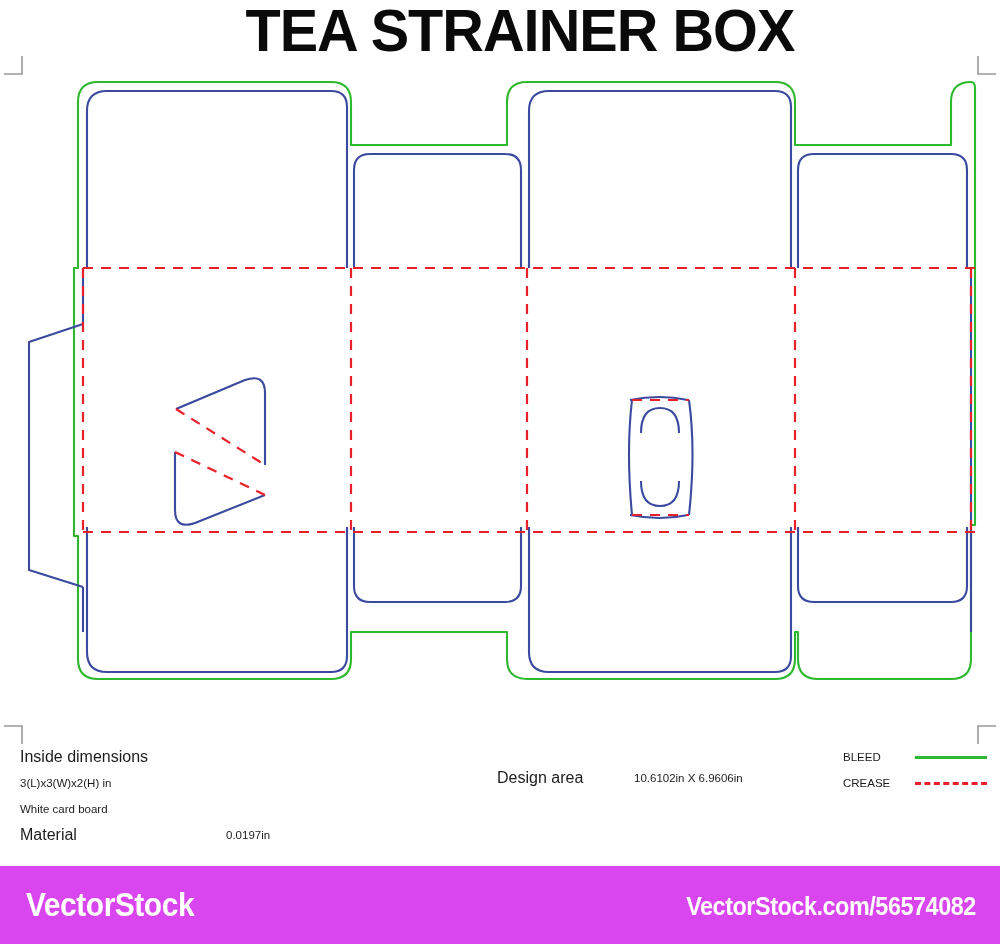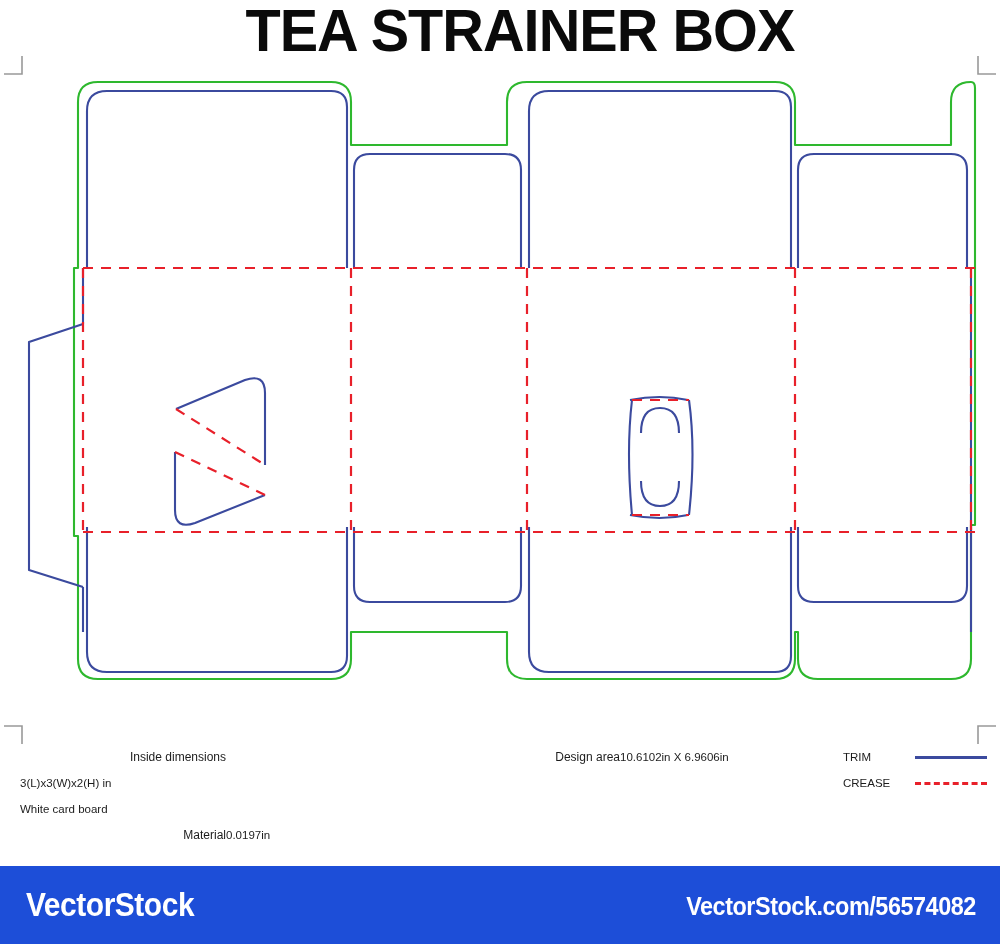--- a/index.html
+++ b/index.html
@@ -61,36 +61,35 @@
     top: 744px;
     width: 1000px;
     height: 122px;
     overflow: hidden;
   }
   .spec-col {
     position: absolute;
     top: 0;
   }
   #spec-col-left  { left: 20px;  width: 460px; }
-  #spec-col-mid   { left: 483px; width: 330px; }
+  #spec-col-mid   { left: 497px; width: 330px; margin-top: 21px; }
   #spec-col-legend{ left: 843px; width: 150px; }
 
   .spec-row {
     height: 26px;
     line-height: 26px;
     display: flex;
     align-items: center;
     white-space: nowrap;
   }
   .spec-label {
-    font-size: 12px;
+    font-size: 16px;
     color: #1c1c1c;
     width: 206px;
     flex: 0 0 206px;
-    text-align: right;
   }
   .spec-value {
     font-size: 11.5px;
     color: #1c1c1c;
   }
   #spec-col-mid .spec-label { width: 137px; flex: 0 0 137px; }
 
   .legend-row {
     height: 26px;
     display: flex;
@@ -114,21 +113,21 @@
     border-top: 3px dashed #e8202a;
   }
 
   
   #watermark-bar {
     position: absolute;
     left: 0;
     top: 866px;
     width: 1000px;
     height: 78px;
-    background: #1d4ed8;
+    background: #d946ef;
   }
   #watermark-brand {
     position: absolute;
     left: 26px;
     top: 19px;
     font-size: 34px;
     font-weight: bold;
     color: #ffffff;
     letter-spacing: -0.5px;
     transform: scaleX(0.88);
@@ -351,22 +350,22 @@
 
   <div id="spec-col-mid" class="spec-col">
     <div class="spec-row">
       <span class="spec-label">Design area</span>
       <span class="spec-value">10.6102in X 6.9606in</span>
     </div>
   </div>
 
   <div id="spec-col-legend" class="spec-col">
     <div class="legend-row">
-      <span class="legend-label">TRIM</span>
-      <span class="legend-swatch solid-trim"></span>
+      <span class="legend-label">BLEED</span>
+      <span class="legend-swatch solid-bleed"></span>
     </div>
     <div class="legend-row">
       <span class="legend-label">CREASE</span>
       <span class="legend-swatch dashed-crease"></span>
     </div>
   </div>
 </div>
 
 <div id="watermark-bar">
   <div id="watermark-brand">VectorStock</div>

